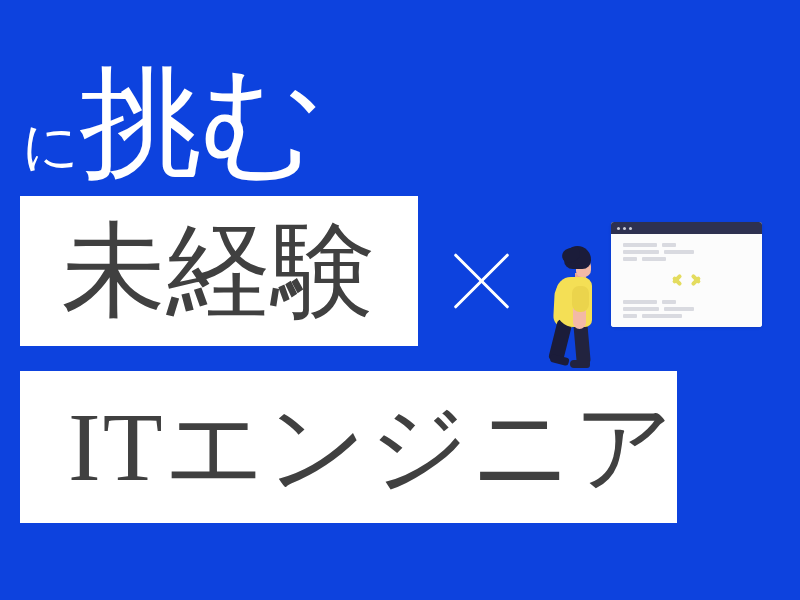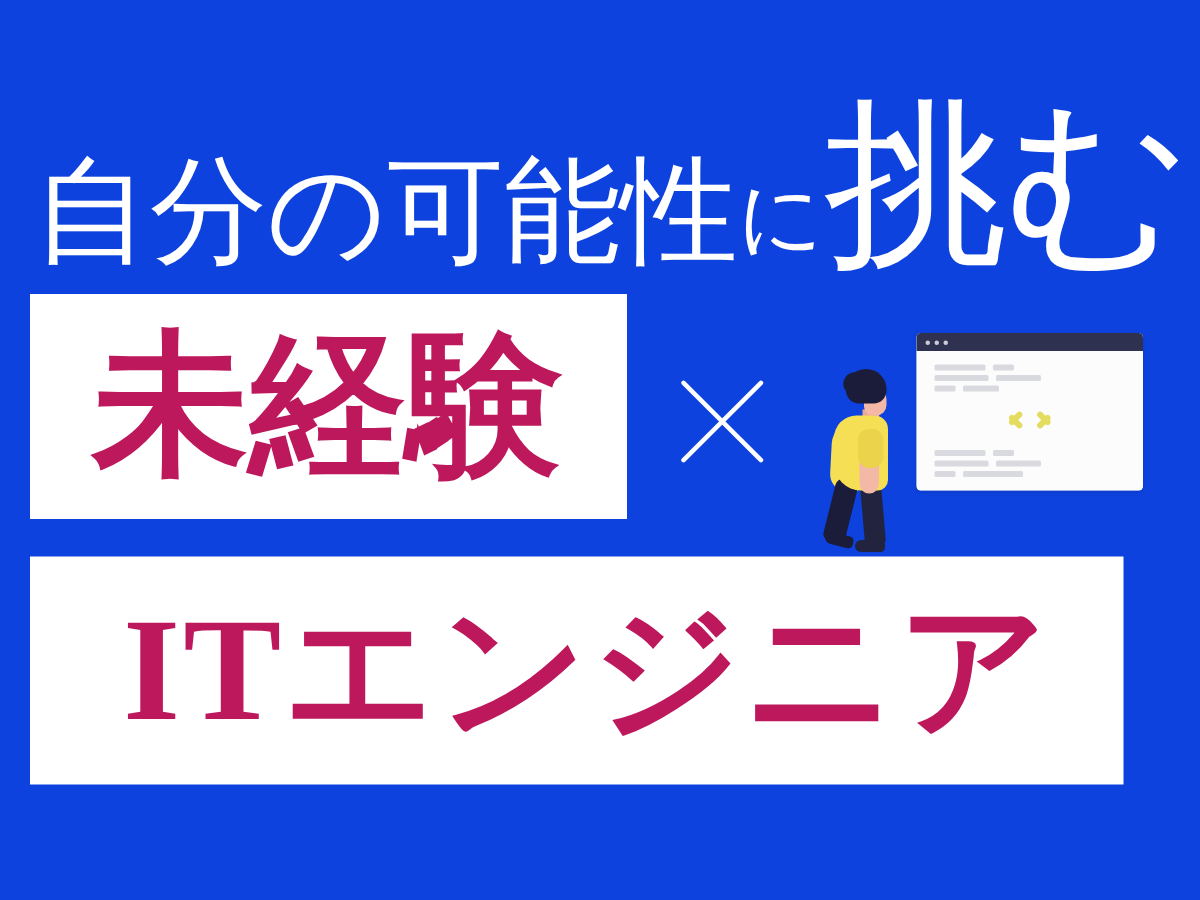--- a/index.html
+++ b/index.html
@@ -68,29 +68,29 @@
   .panel-top {
     left: 20px;
     top: 196px;
     width: 398px;
     height: 150px;
     justify-content: center;
   }
   .panel-bottom {
     left: 20px;
     top: 371px;
-    width: 729px;
+    width: 657px;
     height: 152px;
     justify-content: flex-start;
-    padding-left: 62px;
+    padding-left: 48px;
     box-sizing: border-box;
   }
   .panel-text {
-    color: #be185d;
-    font-weight: 700;
+    color: #404040;
+    font-weight: 400;
     white-space: nowrap;
     font-family: "Liberation Serif", "DejaVu Serif", serif;
   }
   .panel-top .panel-text {
     font-size: 104px;
     line-height: 1;
     letter-spacing: 1px;
   }
   .panel-bottom .panel-text {
     font-size: 98px;
@@ -316,21 +316,20 @@
   .chev.left i.b { transform: rotate(-135deg); left: 11px; }
   .chev.right i.t { transform: rotate(45deg); left: 1px; }
   .chev.right i.b { transform: rotate(-45deg); left: 1px; }
 </style>
 </head>
 <body>
 
 <div id="poster">
 
   <div class="headline">
-    <span class="headline-small">自分の可能性</span>
     <span class="headline-kana">に</span>
     <span class="headline-large">挑む</span>
   </div>
 
   <div class="panel panel-top">
     <span class="panel-text">未経験</span>
   </div>
 
   <div class="x-mark">
     <span class="a"></span>

